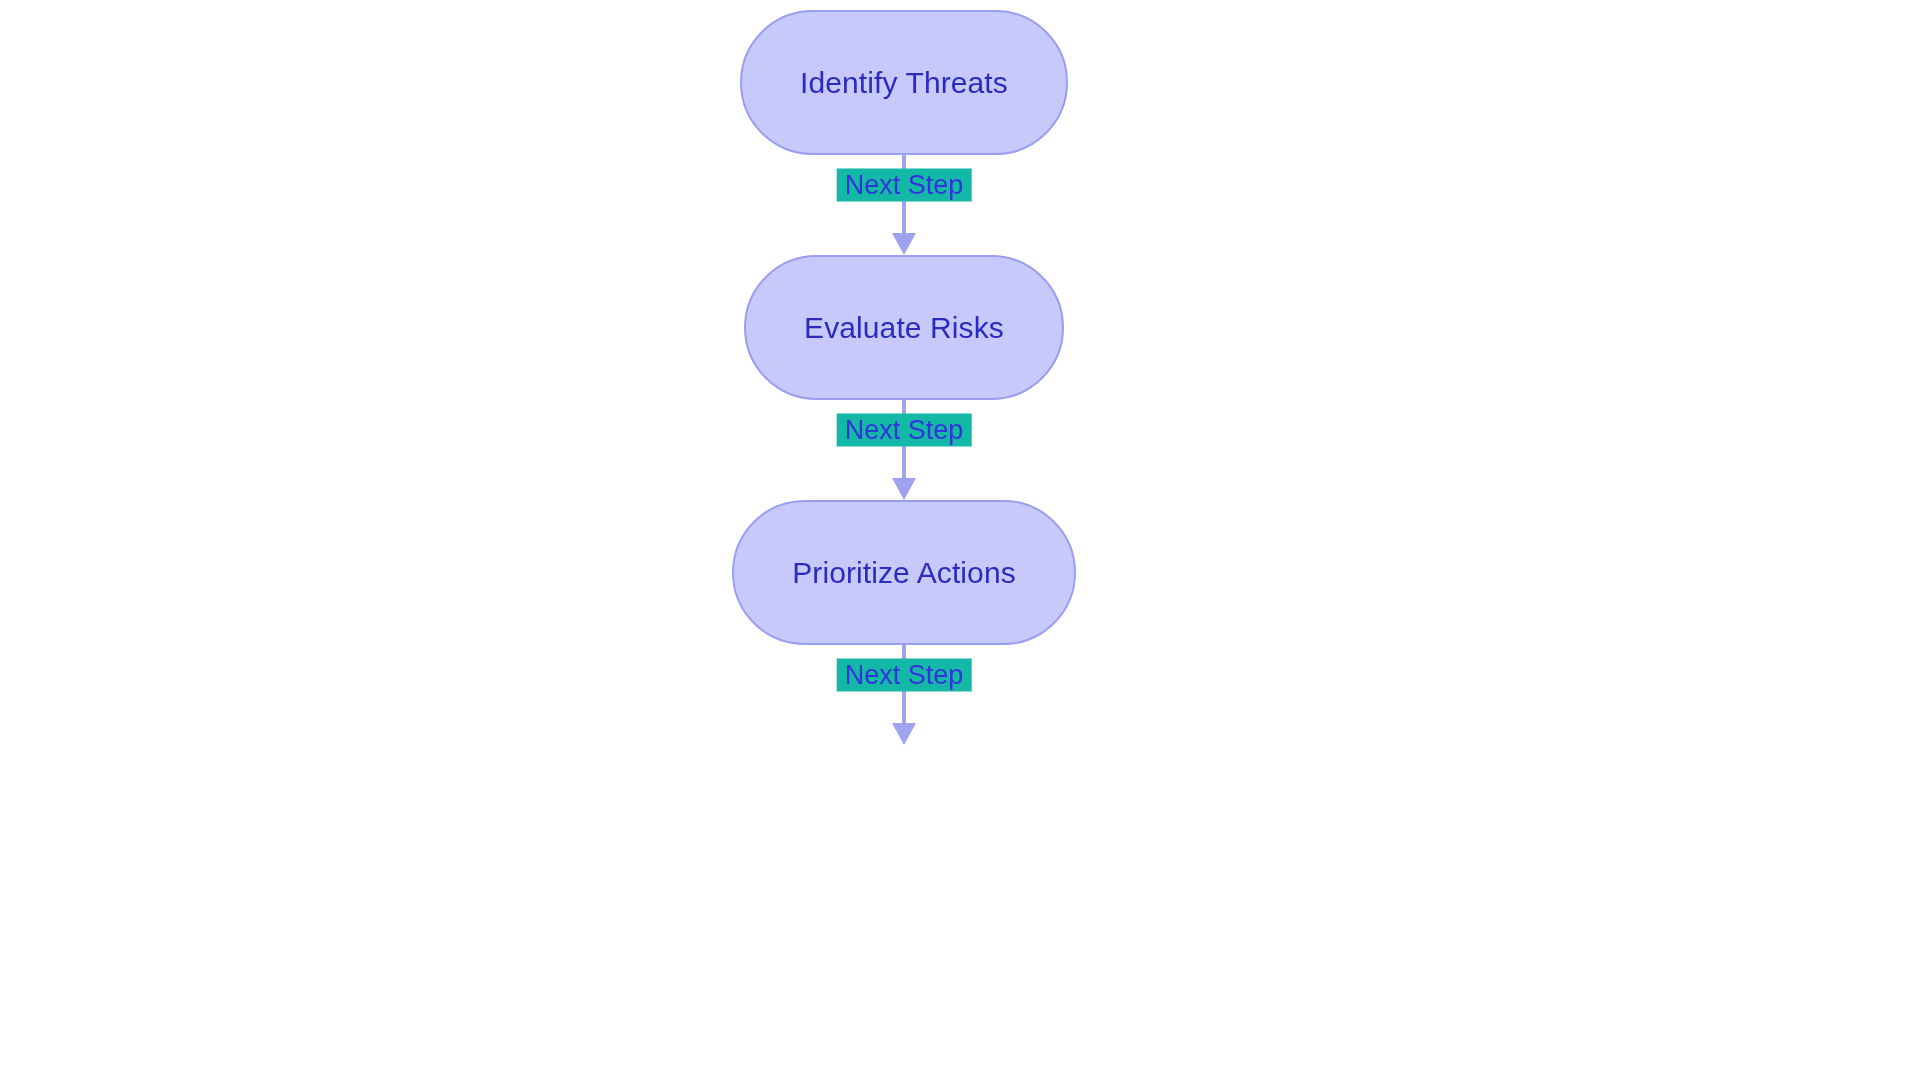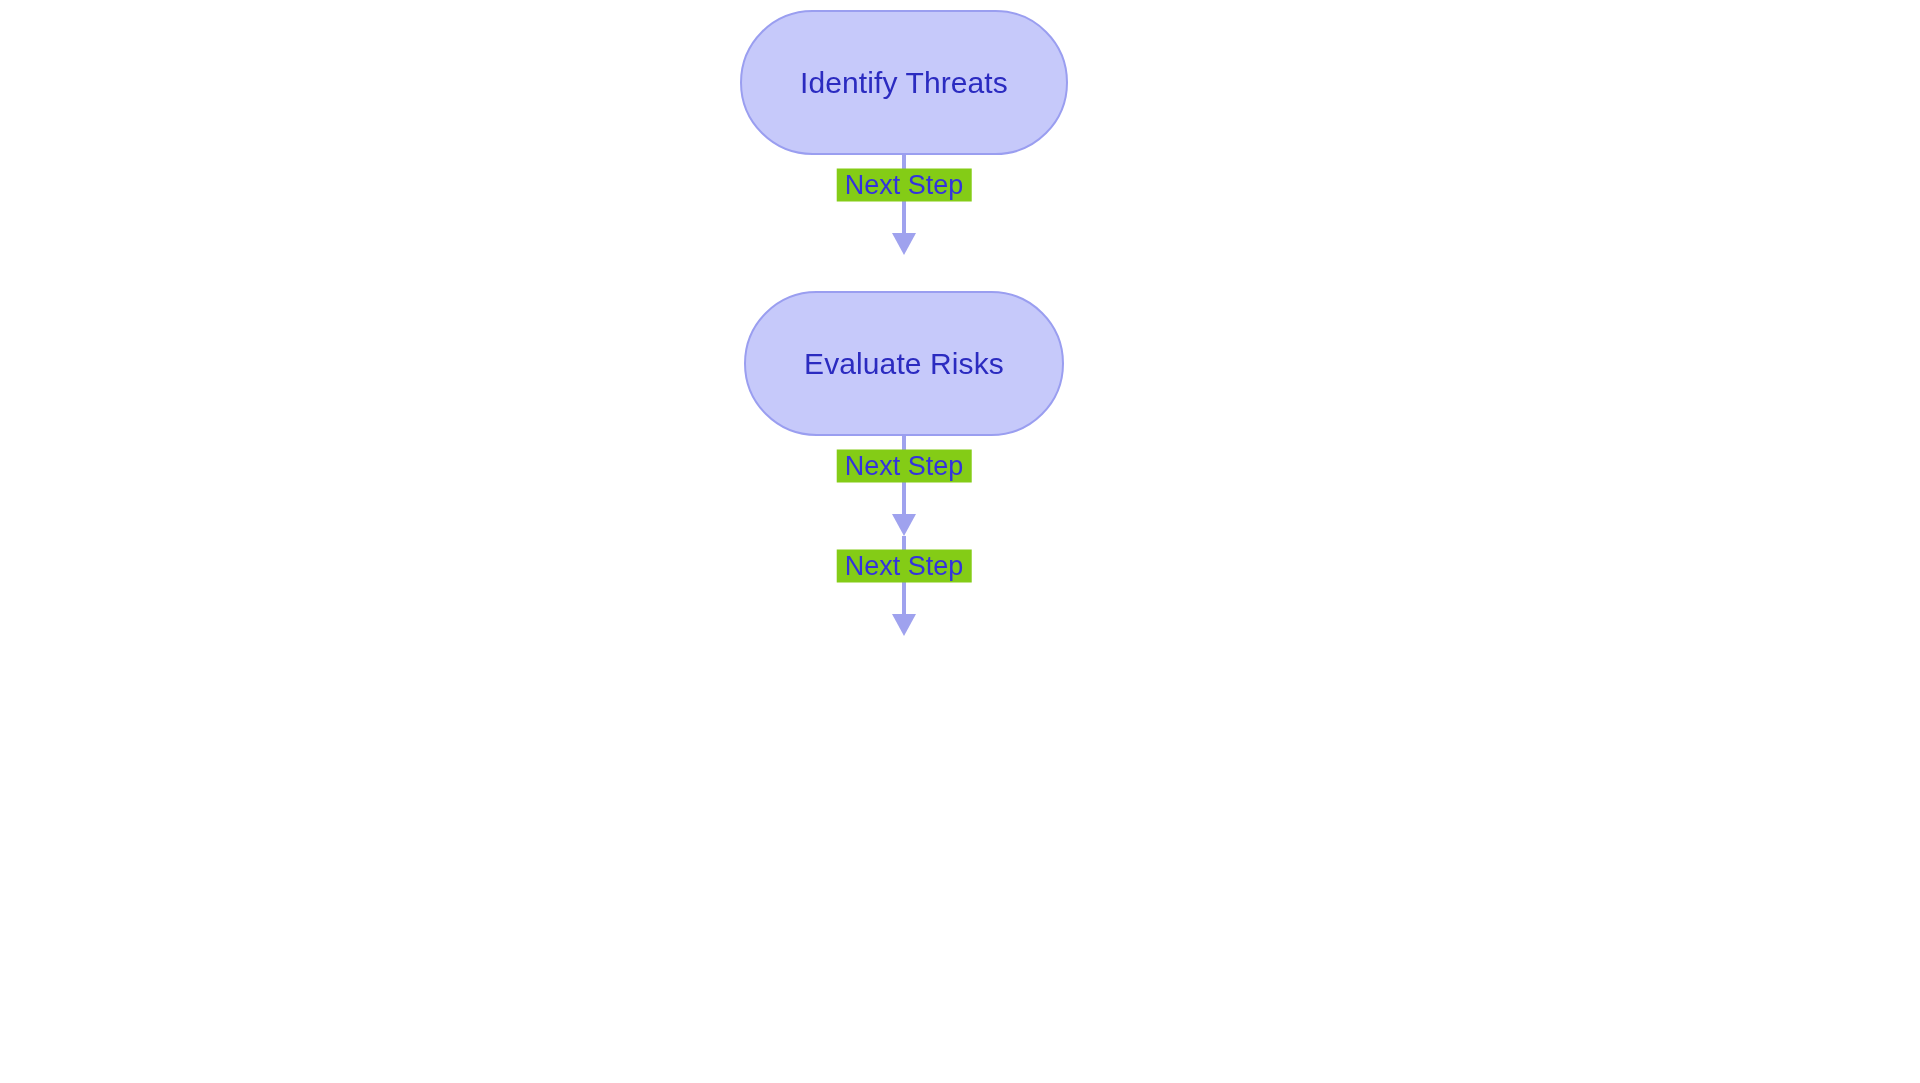--- a/index.html
+++ b/index.html
@@ -44,21 +44,20 @@
     align-items: center;
     justify-content: center;
     background: #c6c9fa;
     border: 2px solid #9a9ef0;
     border-radius: 72.5px;
     color: #2b2bc0;
     font-size: 30px;
     line-height: 1;
     letter-spacing: 0.1px;
     white-space: nowrap;
-    margin-top: 36px;
   }
   .node-label {
     display: block;
     color: #2b2bc0;
     font-size: 30px;
     white-space: nowrap;
   }
 
   
   .edge {
@@ -87,21 +86,21 @@
     height: 0;
     border-left: 12px solid transparent;
     border-right: 12px solid transparent;
     border-top: 22px solid #9fa2ee;
   }
   .edge-label {
     position: absolute;
     left: 50%;
     top: 30px;
     transform: translate(-50%, -50%);
-    background: #84cc16;
+    background: #14b8a6;
     padding: 3px 8px;
     color: #3333dd;
     font-size: 27px;
     line-height: 1;
     white-space: nowrap;
     z-index: 2;
   }
 </style>
 </head>
 <body>
@@ -122,20 +121,23 @@
     <div class="node">
       <span class="node-label">Evaluate Risks</span>
     </div>
 
     <div class="edge">
       <div class="edge-line"></div>
       <div class="edge-arrowhead"></div>
       <span class="edge-label">Next Step</span>
     </div>
 
+    <div class="node">
+      <span class="node-label">Prioritize Actions</span>
+    </div>
 
     <div class="edge">
       <div class="edge-line"></div>
       <div class="edge-arrowhead"></div>
       <span class="edge-label">Next Step</span>
     </div>
 
 
   </div>
 </div>

